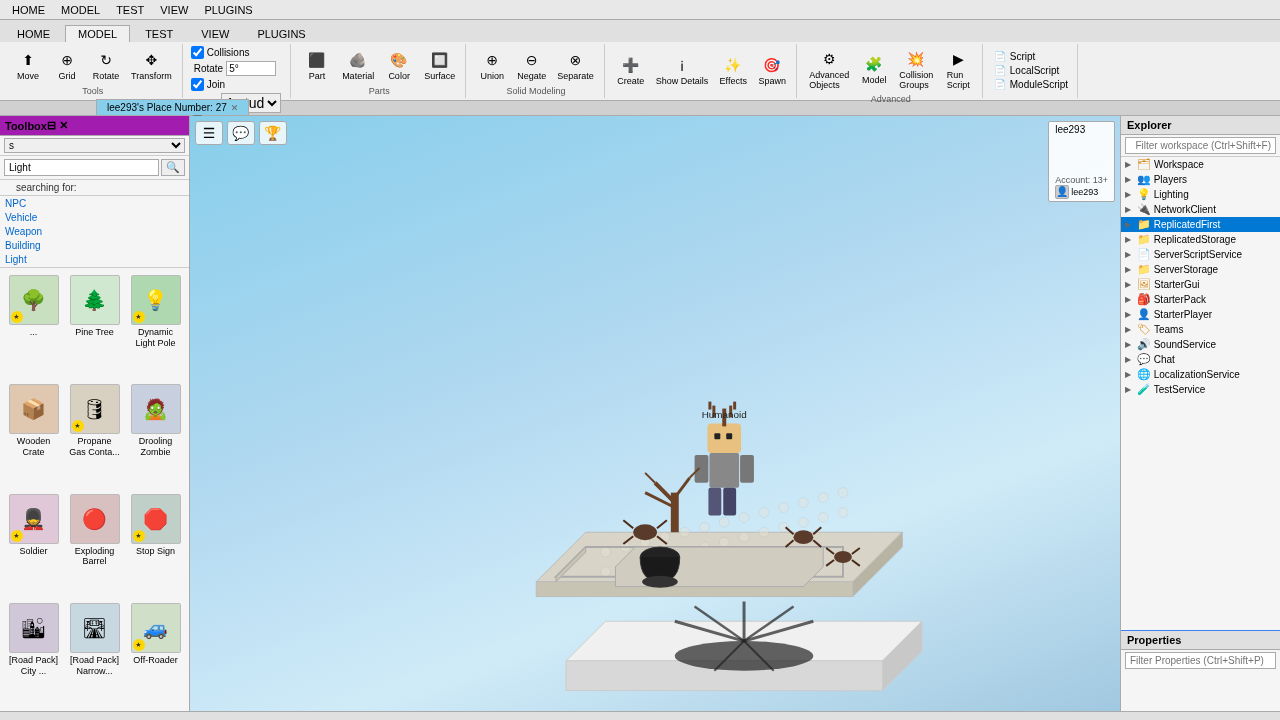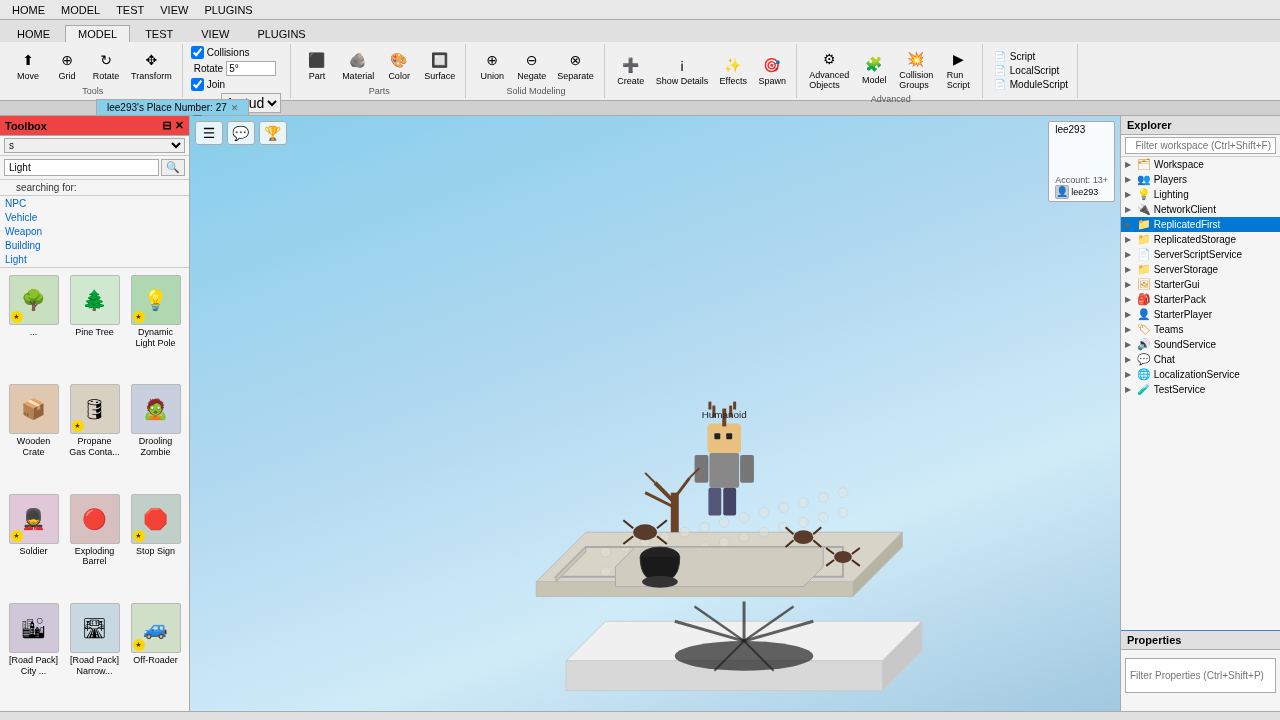--- a/index.html
+++ b/index.html
@@ -133,24 +133,23 @@
     #toolbox {
       width: 190px;
       background: #f5f5f5;
       border-right: 1px solid #aaa;
       display: flex;
       flex-direction: column;
       overflow: hidden;
     }
     #toolbox-header {
       display: flex;
-      justify-content: space-between;
       align-items: center;
       padding: 3px 5px;
-      background: #ef4444;
+      background: #a21caf;
       border-bottom: 1px solid #aaa;
       font-size: 11px;
       font-weight: bold;
     }
     #toolbox-search {
       display: flex;
       align-items: center;
       padding: 3px 4px;
       gap: 2px;
       border-bottom: 1px solid #ccc;
@@ -874,21 +873,21 @@
             <span class="tree-icon">🧪</span>
             <span>TestService</span>
           </div>
         </div>
     </div>
     <div id="properties-panel">
       <div id="properties-header">
         <span>Properties</span>
       </div>
       <div id="properties-search">
-        <input type="text" style="width: 100%; font-size: 10px; border: 1px solid rgb(170, 170, 170); padding: 11px 4px; margin-top: 6px;" placeholder="Filter Properties (Ctrl+Shift+P)">
+        <input type="text" style="width: 100%; font-size: 10px; border: 1px solid rgb(170, 170, 170); padding: 2px 4px;" placeholder="Filter Properties (Ctrl+Shift+P)">
       </div>
     </div>
   </div>
 </div>
 
 <div id="statusbar">
   
   
 </div>
 

